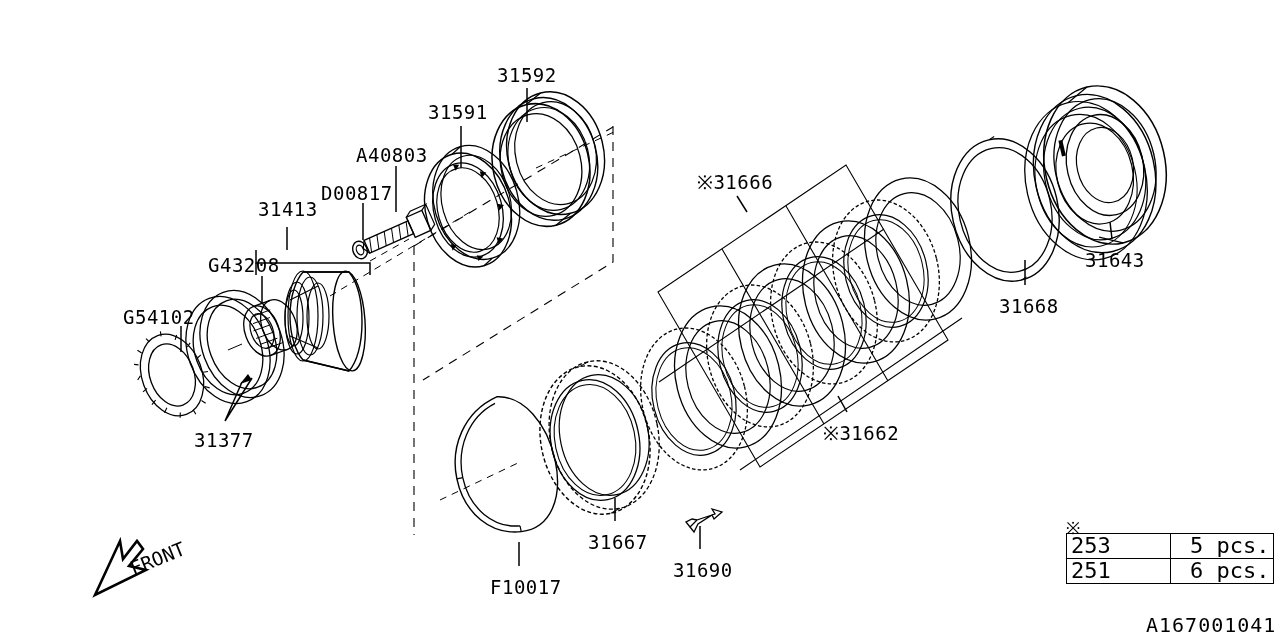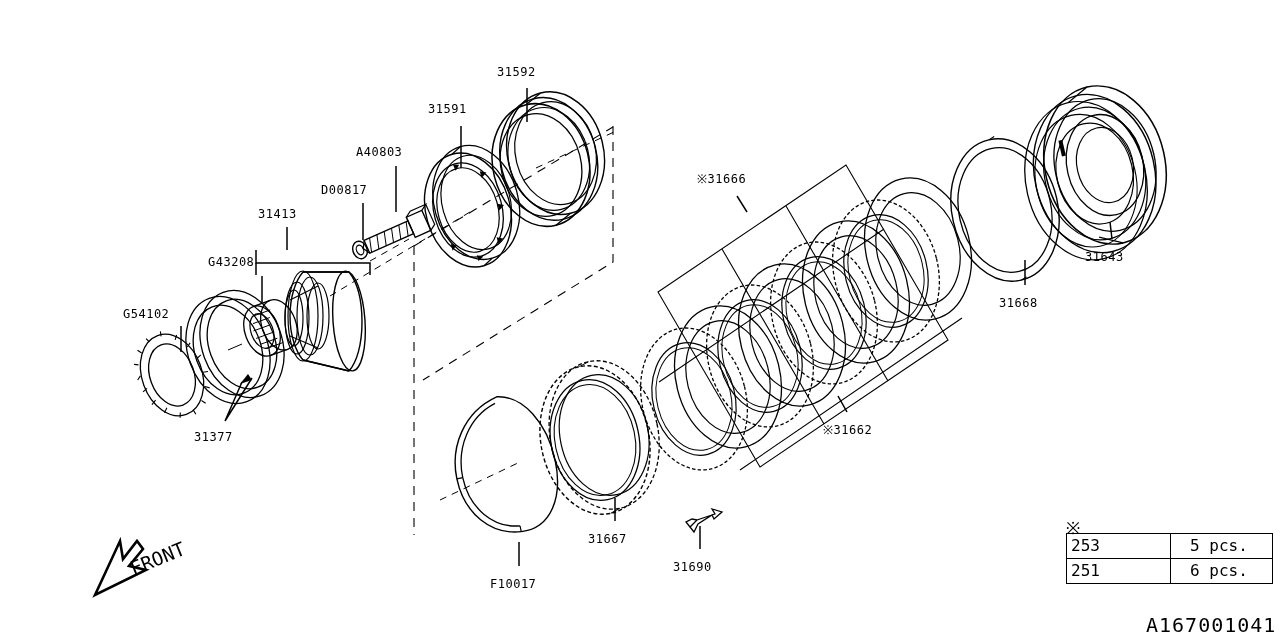--- a/index.html
+++ b/index.html
@@ -3,26 +3,26 @@
 <meta charset="utf-8">
 <style>
   html,body{margin:0;padding:0;background:#ffffff;}
   body{width:1280px;height:640px;overflow:hidden;
        font-family:"DejaVu Sans Mono","Liberation Mono",monospace;
        color:#000;}
   #stage{position:relative;width:1280px;height:640px;background:#fff;}
   svg.layer{position:absolute;left:0;top:0;width:1280px;height:640px;}
   .lbl{position:absolute;white-space:nowrap;
        font-family:"DejaVu Sans Mono","Liberation Mono",monospace;
-       font-size:12px;letter-spacing:0.5px;color:#000;line-height:1;}
+       font-size:19px;letter-spacing:0.5px;color:#000;line-height:1;}
   .front-txt{position:absolute;font-size:19px;
        font-family:"DejaVu Sans Mono","Liberation Mono",monospace;
        transform:rotate(-22deg);transform-origin:0 50%;}
   .tbl{position:absolute;border-collapse:collapse;}
-  .tbl td{border:1.6px solid #000;font-size:16px;
+  .tbl td{border:1.6px solid #000;font-size:22px;
        font-family:"DejaVu Sans Mono","Liberation Mono",monospace;
        padding:0 4px;height:24px;line-height:24px;white-space:nowrap;}
   .tbl td.c2{padding-left:19px;}
   .starmark{position:absolute;font-size:17px;}
   .drawno{position:absolute;font-size:20px;letter-spacing:1px;}
 </style>
 </head>
 <body>
 
 <div id="stage">
@@ -274,21 +274,21 @@
 
     <g>
       <path d="M95 595 L120 541 L123 559 L137 541 L143 549 L129 566 L146 570 Z" fill="none" stroke="#000" stroke-width="2.6" stroke-linejoin="miter"></path>
     </g>
   </svg>
 
   <div class="lbl" style="left:497px;top:66px;">31592</div>
   <div class="lbl" style="left:428px;top:103px;">31591</div>
   <div class="lbl" style="left:356px;top:146px;">A40803</div>
   <div class="lbl" style="left:321px;top:184px;">D00817</div>
-  <div class="lbl" style="left:258px;top:208px;">31413</div>
+  <div class="lbl" style="left:258px;top:200px;">31413</div>
   <div class="lbl" style="left:208px;top:256px;">G43208</div>
   <div class="lbl" style="left:123px;top:308px;">G54102</div>
   <div class="lbl" style="left:194px;top:431px;text-align:right;">31377</div>
   <div class="lbl" style="left:697px;top:173px;">※31666</div>
   <div class="lbl" style="left:823px;top:424px;">※31662</div>
   <div class="lbl" style="left:1085px;top:251px;">31643</div>
   <div class="lbl" style="left:999px;top:297px;">31668</div>
   <div class="lbl" style="left:588px;top:533px;">31667</div>
   <div class="lbl" style="left:490px;top:578px;">F10017</div>
   <div class="lbl" style="left:673px;top:561px;">31690</div>

